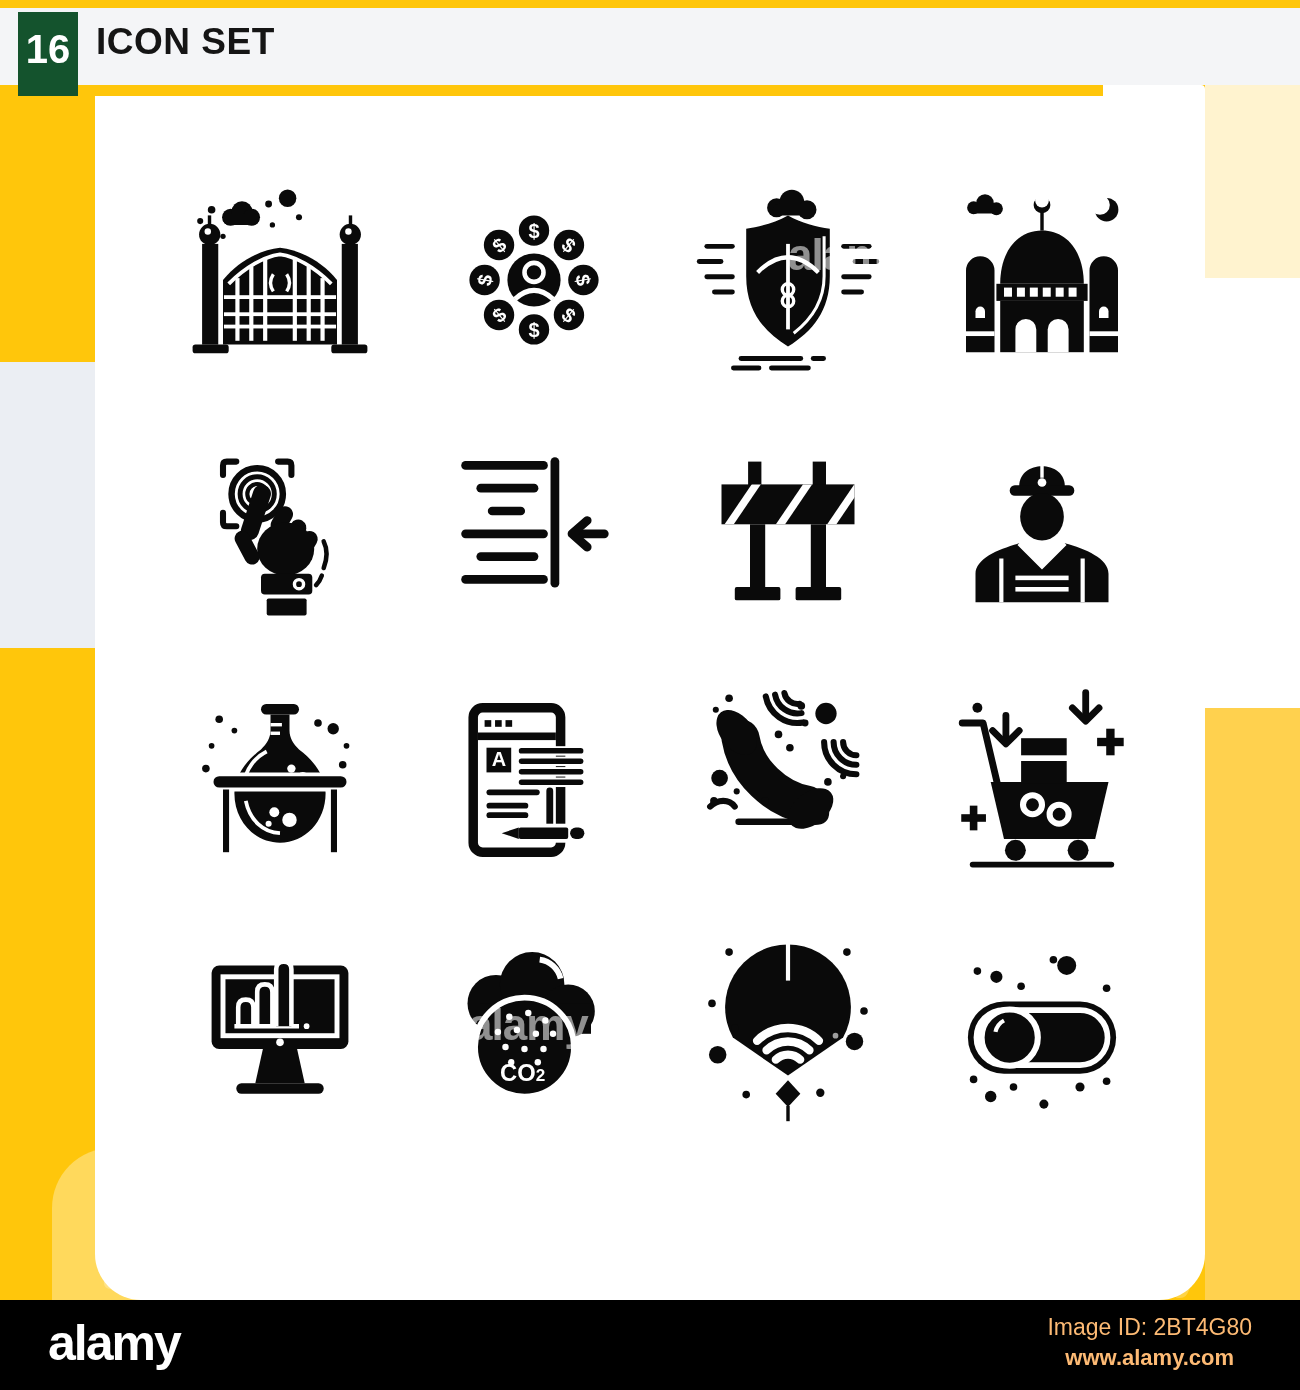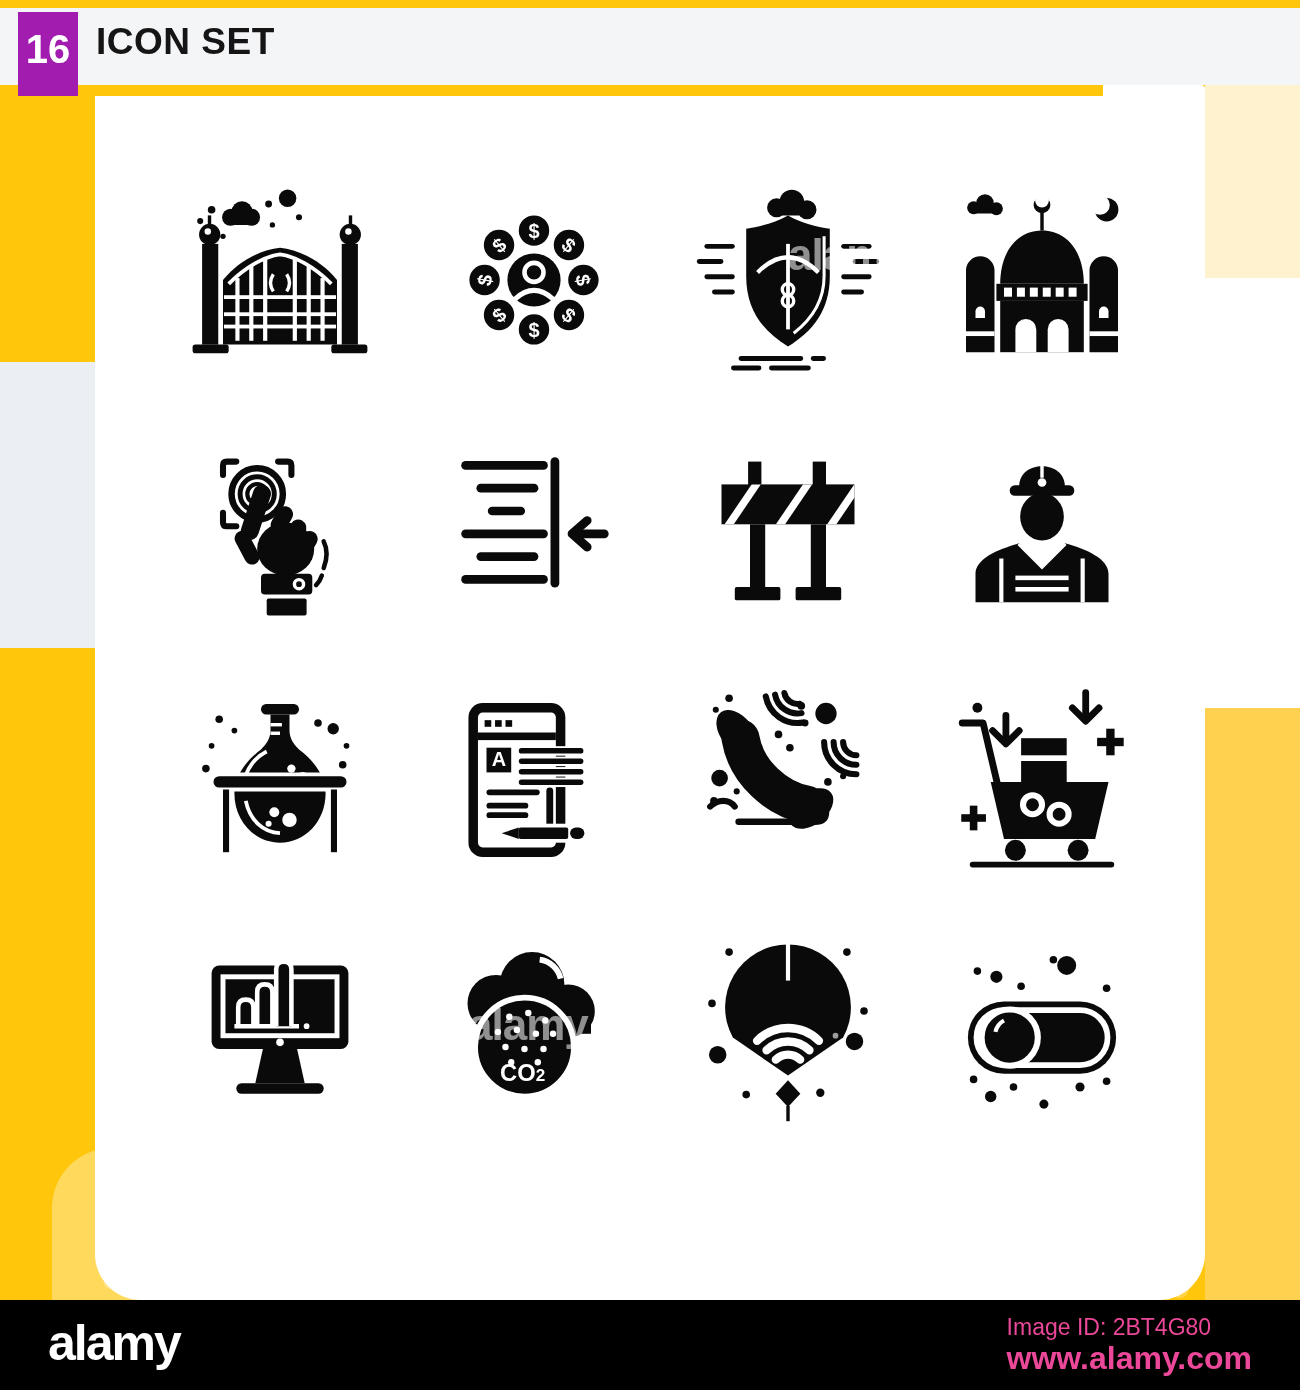--- a/index.html
+++ b/index.html
@@ -24,21 +24,21 @@
   .wm-gray{position:absolute;font-size:44px;font-weight:700;letter-spacing:-1px;
            color:rgba(255,255,255,0.55);z-index:6;pointer-events:none;}
   .wm-gray1{left:788px;top:230px;}
   .wm-gray2{left:468px;top:1000px;}
 
   
   .header-band{position:absolute;left:0;top:8px;width:100%;height:77px;background:#F4F5F7;}
   .header-underline{position:absolute;left:0;top:85px;width:1103px;height:11px;
                     background:#FFC60B;z-index:3;}
   .count-badge{position:absolute;left:18px;top:12px;width:60px;height:84px;
-               background:#a21caf;color:#FFFFFF;font-size:40px;font-weight:700;
+               background:#14532d;color:#FFFFFF;font-size:40px;font-weight:700;
                display:flex;align-items:center;justify-content:center;
                padding-bottom:10px;box-sizing:border-box;z-index:4;}
   .set-title{position:absolute;left:96px;top:8px;height:67px;display:flex;align-items:center;
              font-size:37px;font-weight:700;letter-spacing:0.5px;color:#151515;z-index:4;}
   .eps-label{position:absolute;right:200px;top:8px;height:77px;display:flex;align-items:center;
              font-size:36px;font-weight:700;color:#A7ACB3;z-index:4;}
 
   
   .panel{position:absolute;left:95px;top:85px;width:1110px;height:1215px;
          background:#FFFFFF;border-radius:4px 4px 46px 46px;z-index:2;}
@@ -47,23 +47,23 @@
              z-index:5;}
   .cell{display:flex;align-items:center;justify-content:center;}
   .cell svg{width:190px;height:190px;}
   .ic{fill:#0A0A0A;}
   svg text{font-family:"Liberation Sans",sans-serif;font-weight:700;}
 
   
   .footer{position:absolute;left:0;top:1300px;width:100%;height:90px;background:#000;z-index:7;}
   .alamy-logo{position:absolute;left:48px;top:14px;color:#FFFFFF;font-size:50px;
               font-weight:700;letter-spacing:-2px;}
-  .footer-right{position:absolute;right:48px;top:12px;text-align:left;color:#ec4899;}
+  .footer-right{position:absolute;right:48px;top:12px;text-align:center;color:#fdba74;}
   .image-id{font-size:23px;font-weight:400;line-height:30px;}
-  .website{font-size:32px;font-weight:700;line-height:32px;}
+  .website{font-size:22px;font-weight:700;line-height:32px;}
 </style>
 </head>
 <body>
 
 <div class="page">
 
   <div class="blob blob-left-gray"></div>
   <div class="blob blob-top-right"></div>
   <div class="blob blob-right-white"></div>
   <div class="blob blob-right-lower"></div>

